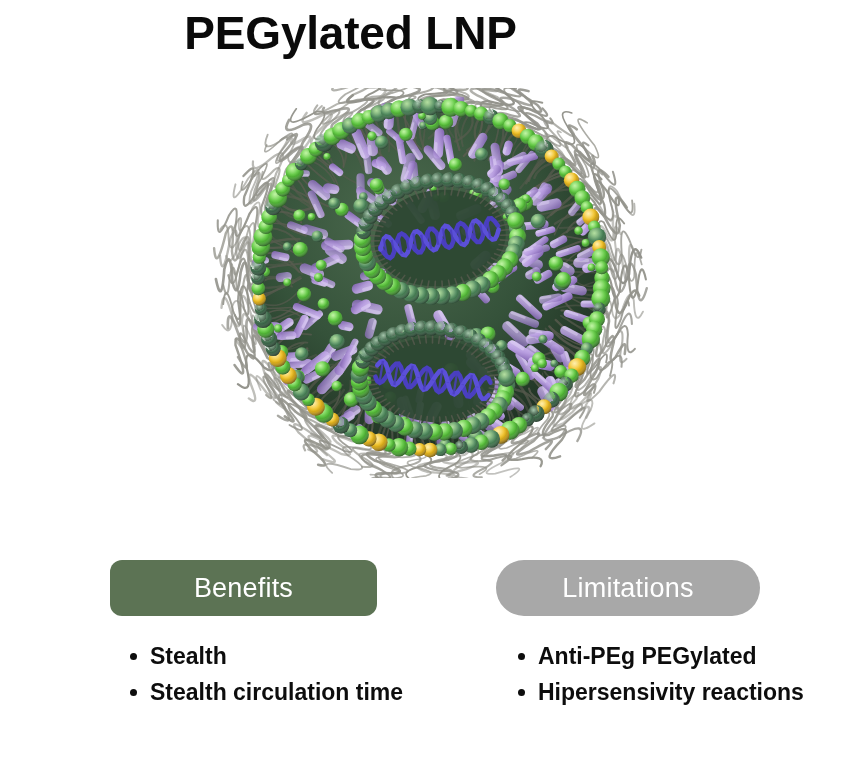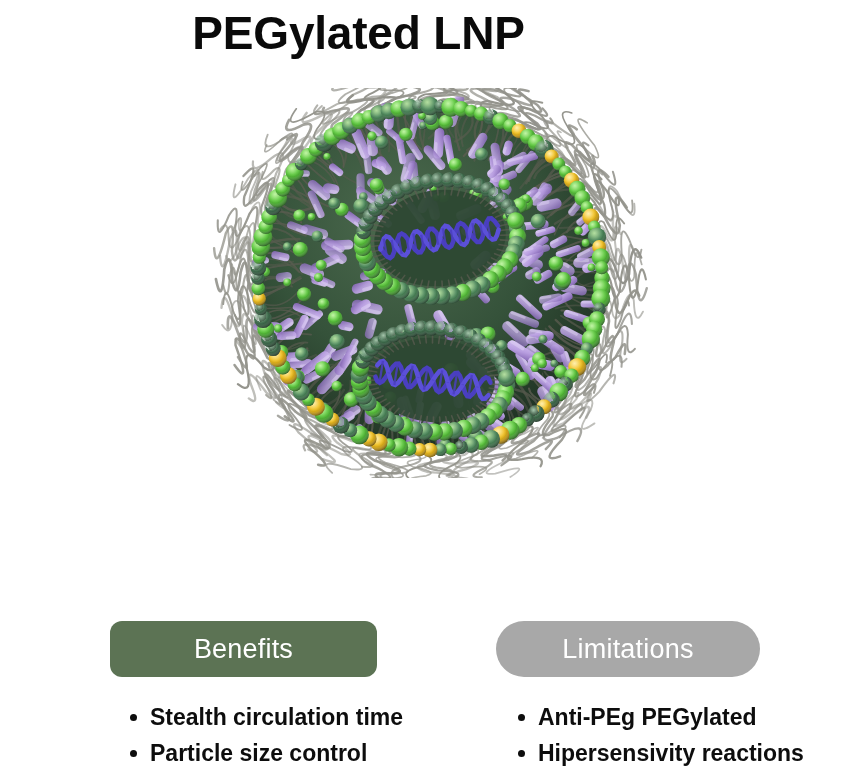--- a/index.html
+++ b/index.html
@@ -13,21 +13,21 @@
     height: 773px;
     position: relative;
     font-family: "Liberation Sans", sans-serif;
     overflow: hidden;
   }
 
   
   .page-title {
     position: absolute;
     top: 8px;
-    left: 12px;
+    left: 4px;
     width: 693px;
     text-align: center;
     font-size: 46px;
     font-weight: bold;
     color: #0a0a0a;
     letter-spacing: -0.2px;
     line-height: 1.1;
     white-space: nowrap;
   }
 
@@ -42,21 +42,21 @@
   .figure-wrap svg { display: block; }
 
   
   .columns {
     position: absolute;
     top: 499px;
     left: 0;
     width: 861px;
     height: 274px;
     display: flex;
-    align-items: flex-end;
+    align-items: center;
   }
   .column {
     position: relative;
     box-sizing: border-box;
   }
   .column-left  { width: 353px; margin-left: 110px; }
   .column-right { width: 320px; margin-left: 33px; }
 
   .pill {
     display: block;
@@ -2503,22 +2503,22 @@
         </g>
       </g>
   </svg>
 </div>
 
 <div class="columns">
 
   <div class="column column-left">
     <div class="pill pill-benefits">Benefits</div>
     <ul class="bullet-list">
+      <li>Stealth</li>
       <li>Stealth circulation time</li>
-      <li>Particle size control</li>
     </ul>
   </div>
 
   <div class="column column-right">
     <div class="pill pill-limitations">Limitations</div>
     <ul class="bullet-list">
       <li>Anti-PEg PEGylated</li>
       <li>Hipersensivity reactions</li>
     </ul>
   </div>

